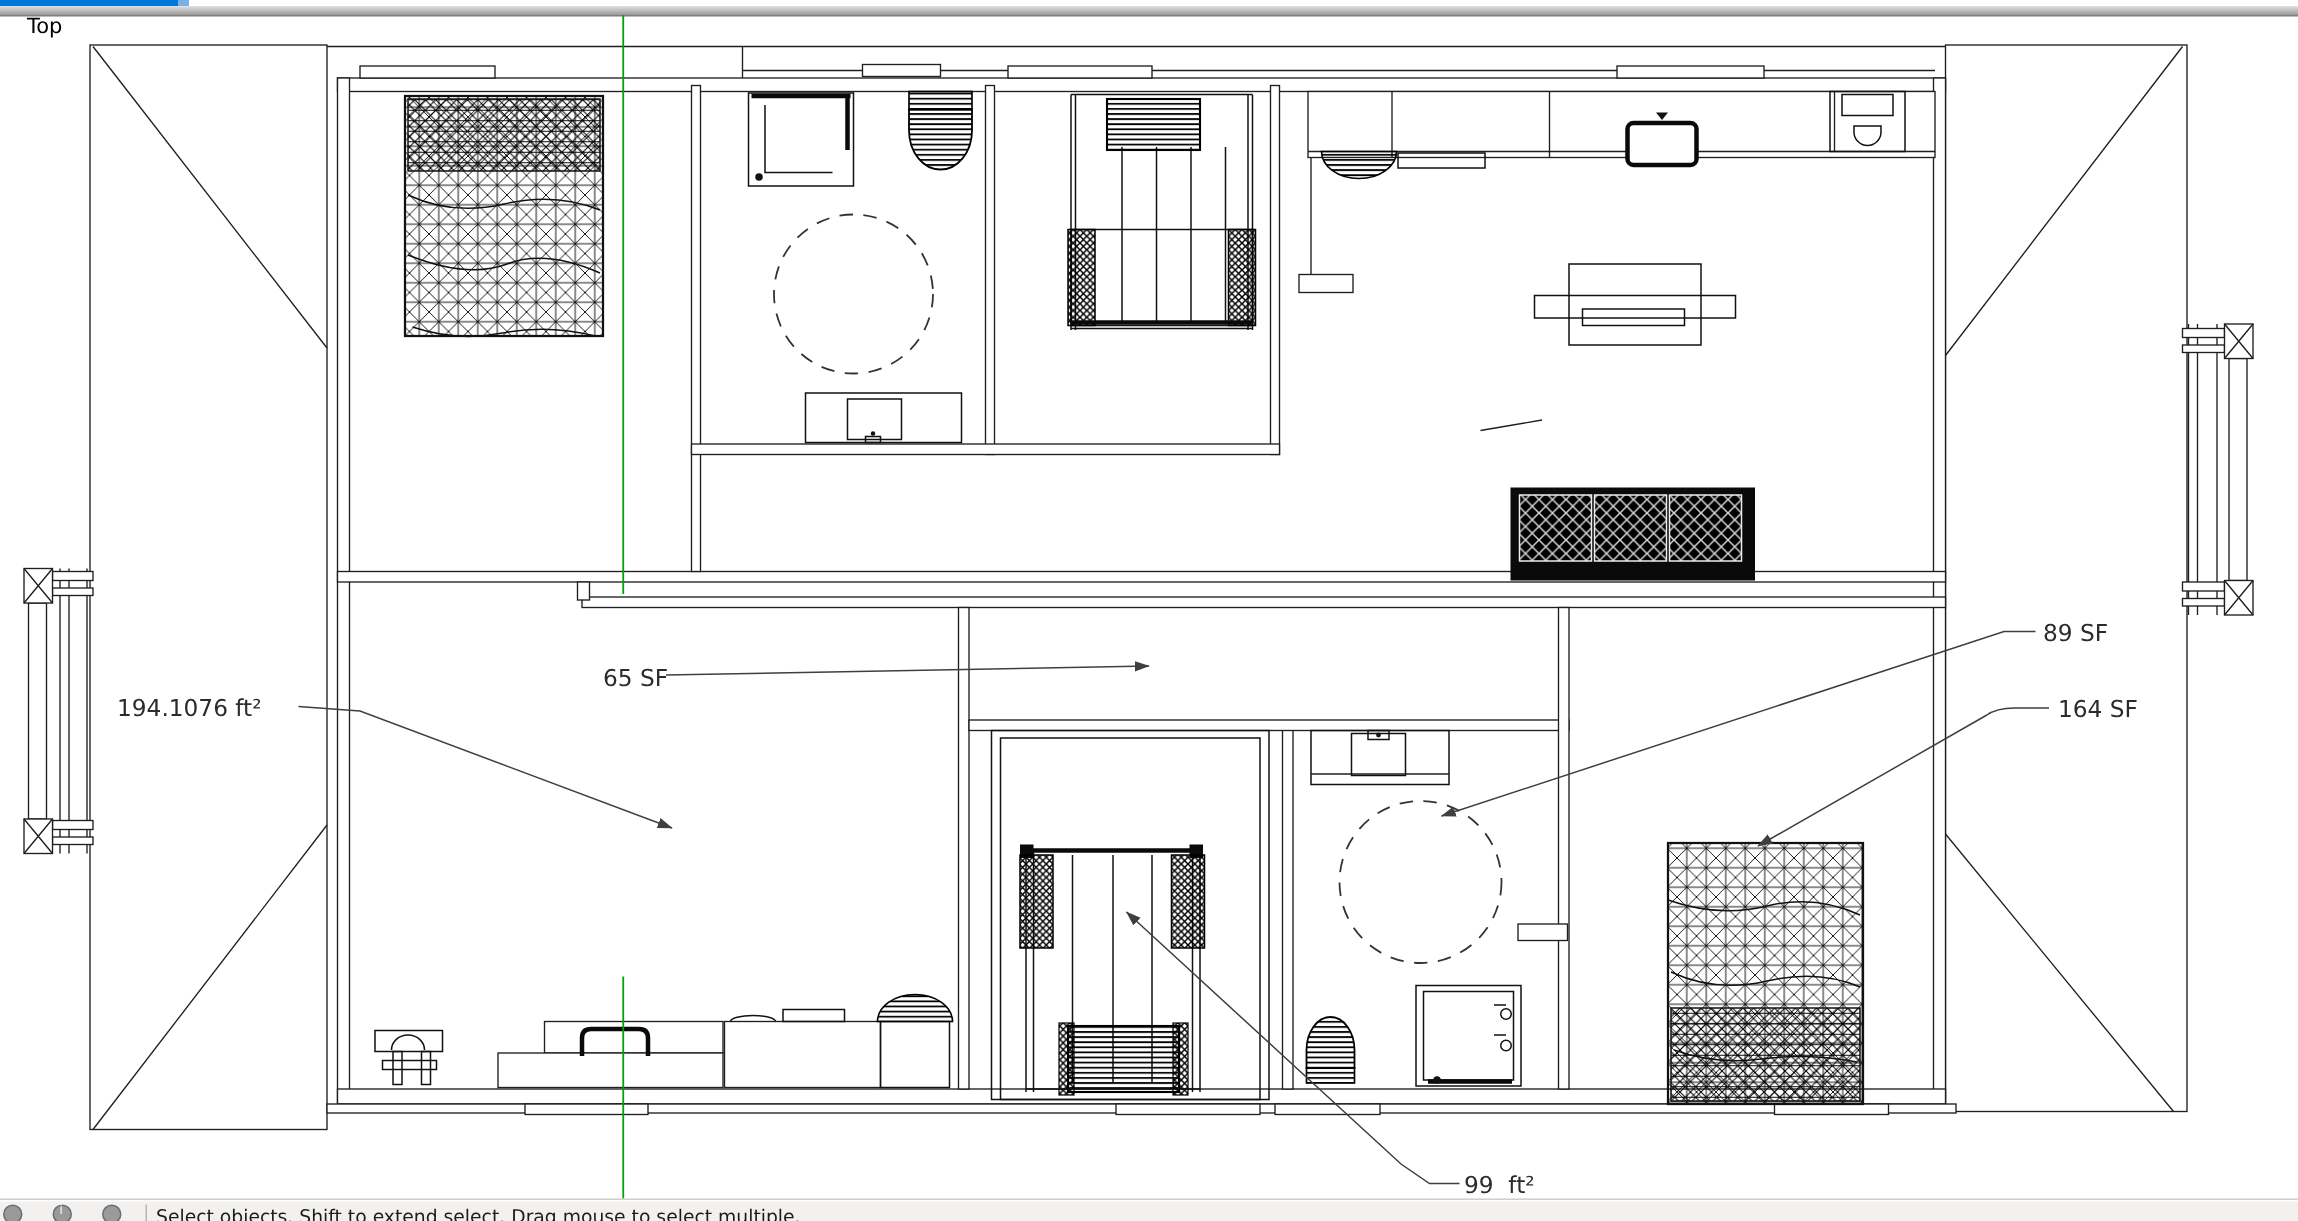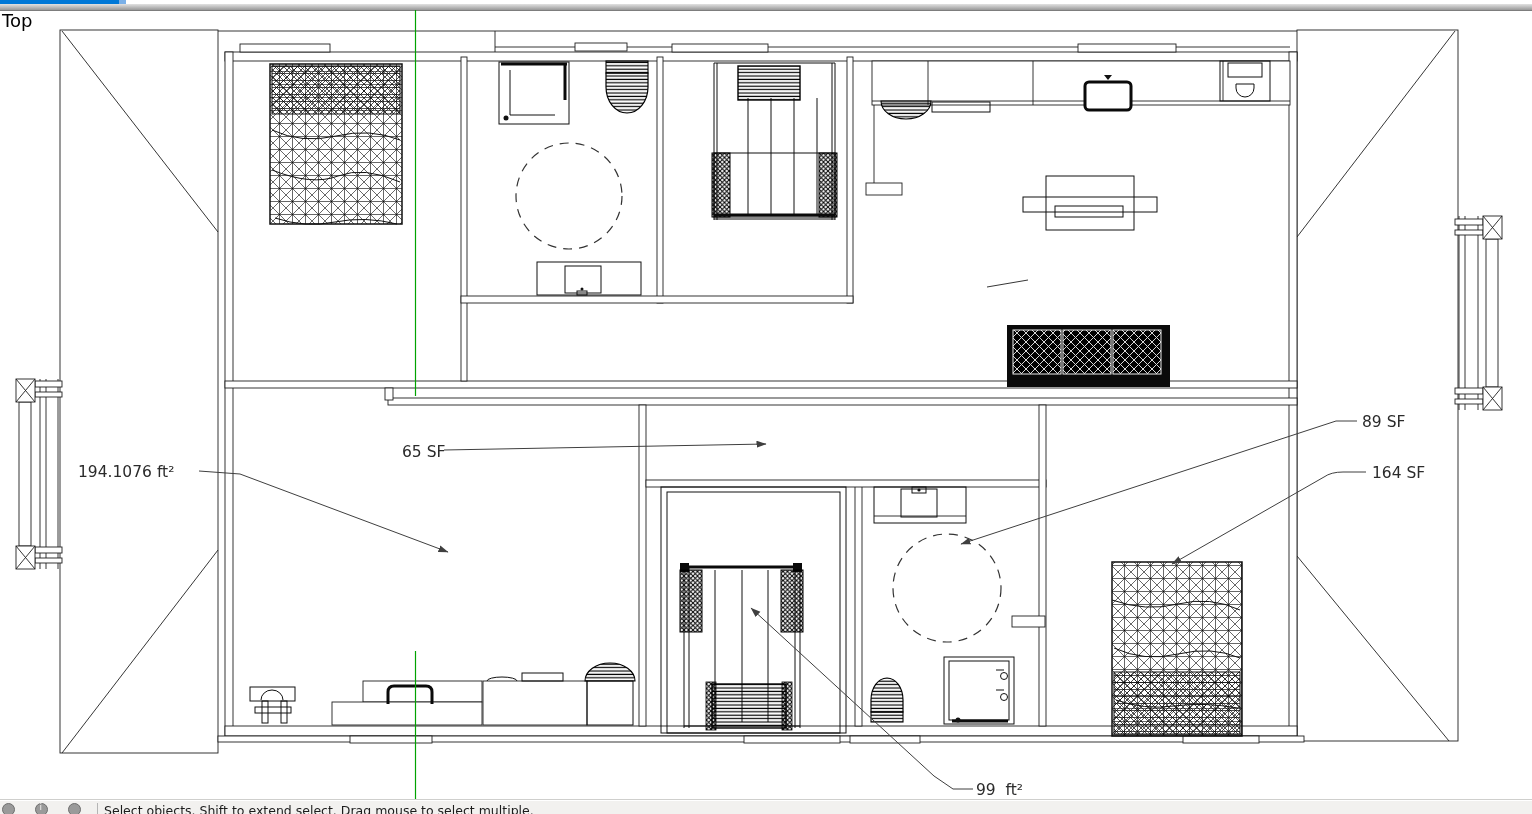--- a/index.html
+++ b/index.html
@@ -2,21 +2,21 @@
 <html><head>
 <meta charset="utf-8">
 <style>
   html,body{margin:0;padding:0;background:#fff;}
   .stage{position:relative;width:1532px;height:814px;overflow:hidden;background:#fff;
          font-family:"DejaVu Sans", sans-serif;}
   .titlebar-strip{position:absolute;left:0;top:0;width:119px;height:4px;}
   .titlebar-nub{position:absolute;left:119px;top:0;width:7px;height:4px;background:#7ab0e8;}
   .topbar{position:absolute;left:0;top:4px;width:100%;height:6px;
           background:linear-gradient(#e2e2e2,#989898);border-bottom:1px solid #7d7d7d;}
-  .view-label{position:absolute;left:2px;top:10px;font-size:18px;color:#000;}
+  .view-label{position:absolute;left:18px;top:10px;font-size:14px;color:#000;}
   svg.canvas{position:absolute;left:0;top:0;}
   .statusbar{position:absolute;left:0;bottom:0;width:100%;height:14px;background:#f2f1ef;
              border-top:1px solid #cfcfcd;box-shadow:inset 0 1px 0 #fff;overflow:hidden;
              display:flex;align-items:flex-start;}
   .sicon{display:inline-block;width:11px;height:11px;border-radius:50%;background:#9a9a9a;
          border:1px solid #6e6e6e;margin-top:3px;position:relative;flex:none;}
   .sicon.i::after{content:"i";position:absolute;left:3.5px;top:-2px;color:#f2f1ef;font-size:9px;}
   .sicon:nth-child(1){margin-left:2px;}
   .sicon+.sicon{margin-left:20px;}
   .sep{width:1px;height:12px;background:#b5b5b5;margin:3px 6px 0 16px;flex:none;}

